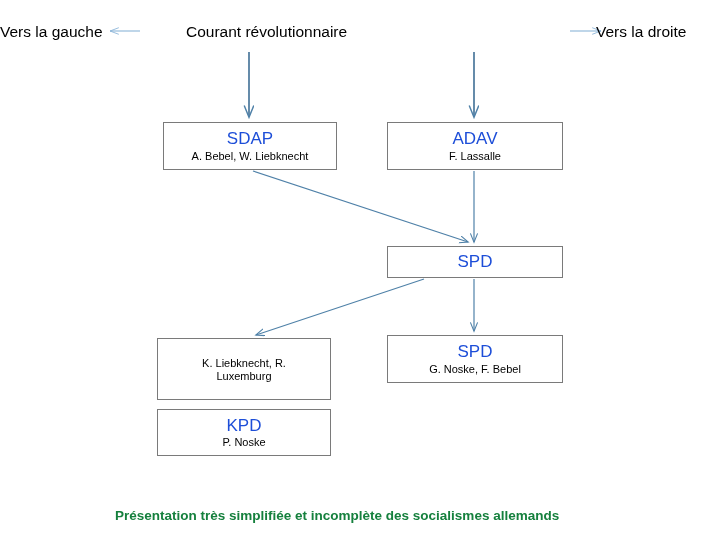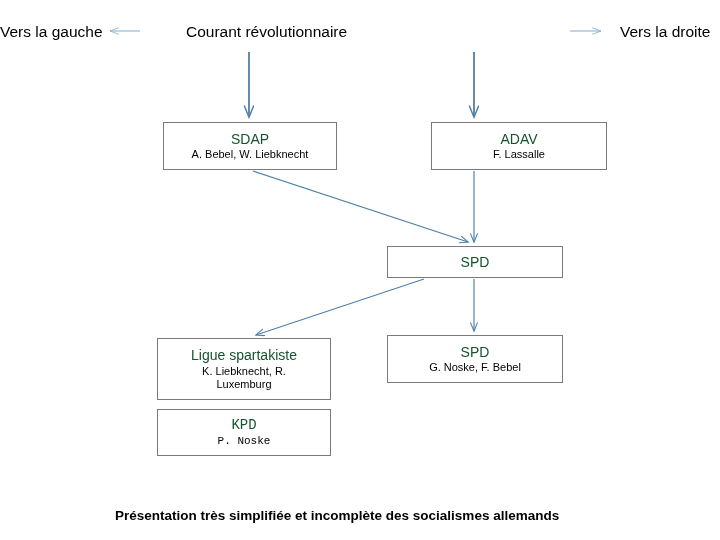--- a/index.html
+++ b/index.html
@@ -39,35 +39,35 @@
     box-sizing: border-box;
     border: 1px solid #7a7a7a;
     background: #ffffff;
     display: flex;
     flex-direction: column;
     align-items: center;
     justify-content: center;
     text-align: center;
   }
   .node .title {
-    font-size: 14px;
+    font-size: 17px;
     line-height: 1.15;
-    color: #14532d;
+    color: #1d4ed8;
   }
   .node .sub {
     font-size: 11px;
     line-height: 1.18;
     color: #000;
     margin-top: 1px;
   }
   .caption {
     position: absolute;
     font-size: 13.5px;
     font-weight: bold;
-    color: #000000;
+    color: #15803d;
     white-space: nowrap;
   }
 </style>
 </head>
 <body>
 
 <div id="canvas">
 
   <svg class="arrows" viewBox="0 0 720 540">
     <defs>
@@ -89,46 +89,45 @@
 
     <line x1="474" y1="171" x2="474" y2="242" stroke="#4f81a8" stroke-width="1.2" marker-end="url(#ah)"></line>
 
     <line x1="424" y1="279" x2="256" y2="335" stroke="#4f81a8" stroke-width="1.2" marker-end="url(#ah)"></line>
 
     <line x1="474" y1="279" x2="474" y2="331" stroke="#4f81a8" stroke-width="1.2" marker-end="url(#ah)"></line>
   </svg>
 
   <div class="hdr" style="left:0px; top:23px;">Vers la gauche</div>
   <div class="hdr" style="left:149px; top:23px;margin-left:37px;">Courant révolutionnaire</div>
-  <div class="hdr" style="left:620px; top:23px;">Vers la droite</div>
+  <div class="hdr" style="left:596px; top:23px;">Vers la droite</div>
 
   <div class="node" style="left:163px; top:122px; width:174px; height:48px;">
     <div class="title">SDAP</div>
     <div class="sub">A. Bebel, W. Liebknecht</div>
   </div>
 
-  <div class="node" style="left:387px; top:122px; width:176px; height:48px;margin-left:44px;">
+  <div class="node" style="left:387px; top:122px; width:176px; height:48px;">
     <div class="title">ADAV</div>
     <div class="sub">F. Lassalle</div>
   </div>
 
   <div class="node" style="left:387px; top:246px; width:176px; height:32px;">
     <div class="title">SPD</div>
   </div>
 
   <div class="node" style="left:157px; top:338px; width:174px; height:62px;">
-    <div class="title">Ligue spartakiste</div>
     <div class="sub" style="padding:0 18px;">K. Liebknecht, R. Luxemburg</div>
   </div>
 
   <div class="node" style="left:387px; top:335px; width:176px; height:48px;">
     <div class="title">SPD</div>
     <div class="sub">G. Noske, F. Bebel</div>
   </div>
 
-  <div class="node" style="left:157px; top:409px; width:174px; height:47px;font-family:Liberation Mono, monospace;">
+  <div class="node" style="left:157px; top:409px; width:174px; height:47px;">
     <div class="title">KPD</div>
     <div class="sub">P. Noske</div>
   </div>
 
   <div class="caption" style="left:115px; top:508px;">Présentation très simplifiée et incomplète des socialismes allemands</div>
 
 </div>
 
 </body></html>

